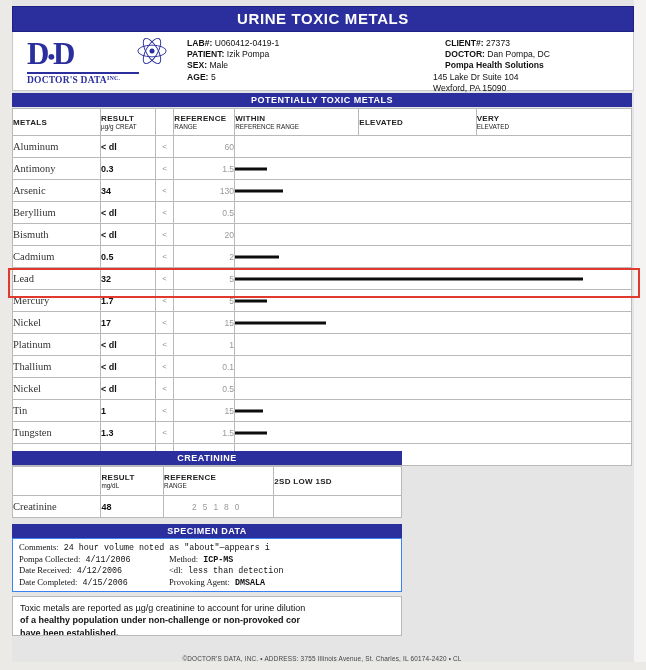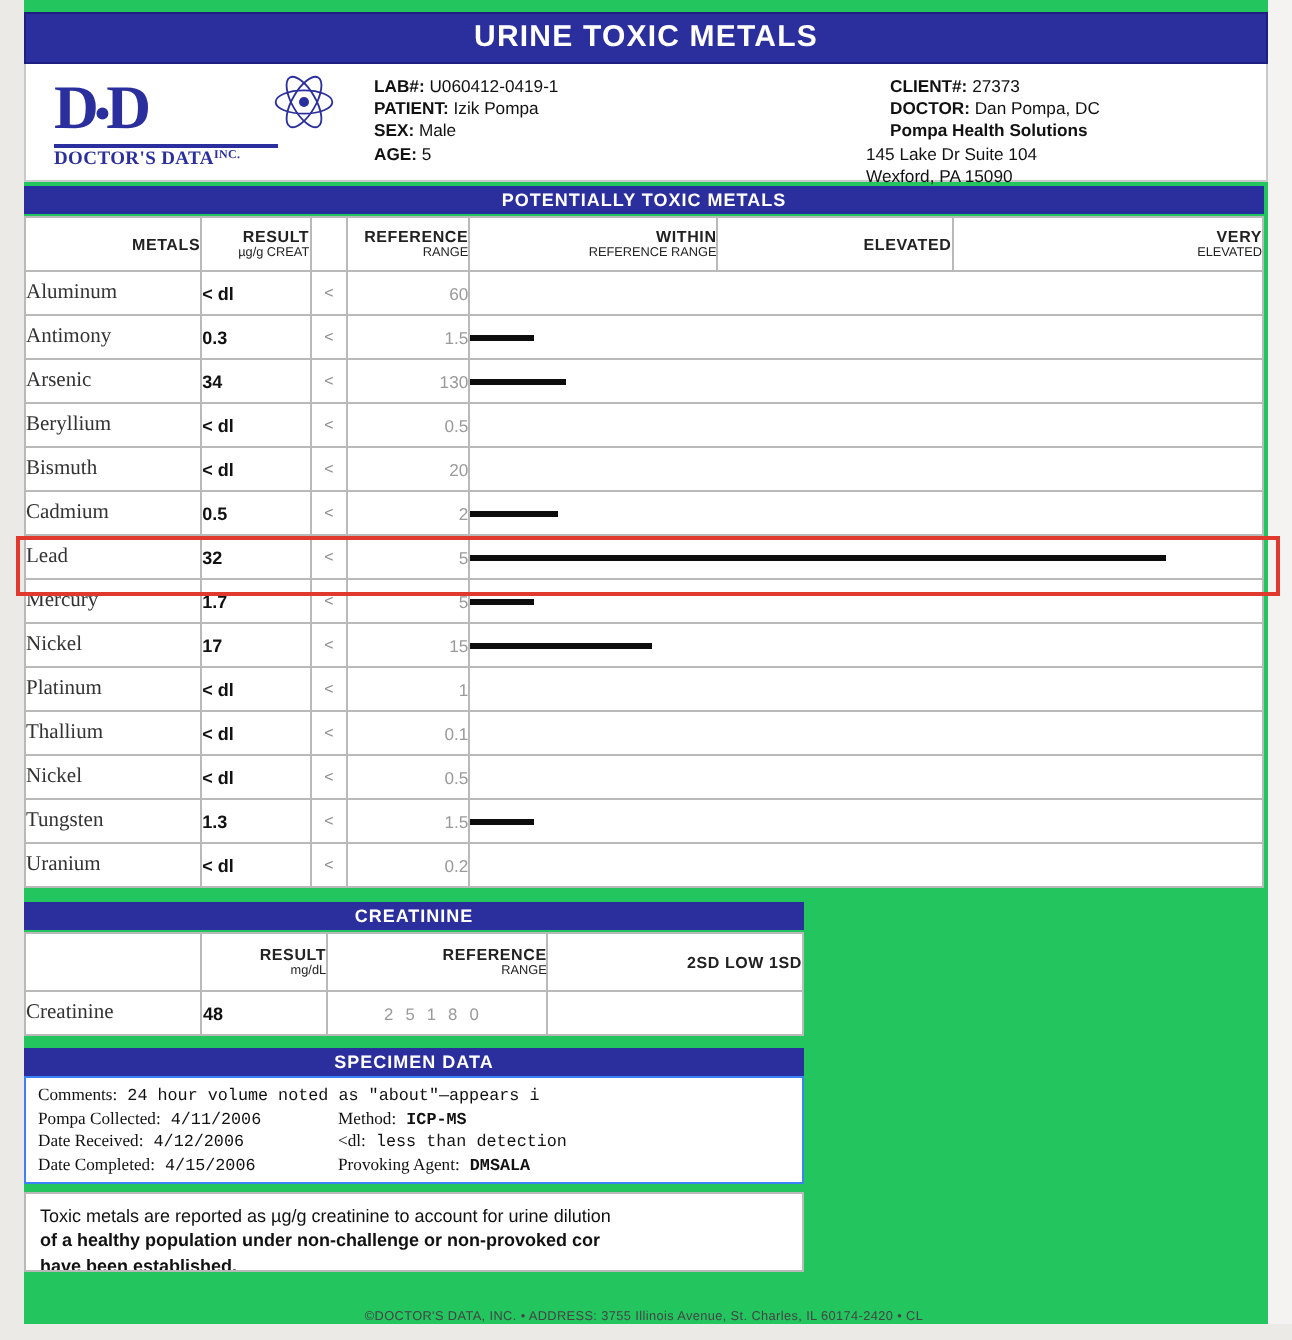--- a/index.html
+++ b/index.html
@@ -6,21 +6,21 @@
   body{
     width:646px;height:670px;
     background:#ffffff;
     font-family:"Liberation Sans", sans-serif;
     color:#1a1a2e;
     overflow:hidden;
   }
   .page{
     position:relative;
     width:646px;height:670px;
-    background:#22c55e;
+    background:#e5e5e5;
   }
   
   .title-bar{
     position:absolute;left:12px;top:6px;width:620px;height:24px;
     background:#2b2f9e;
     color:#ffffff;
     font-size:15px;font-weight:bold;letter-spacing:.6px;
     text-align:center;line-height:24px;
     border:1px solid #1d2080;
   }
@@ -64,21 +64,21 @@
   .band-ptm{position:absolute;left:12px;top:93px;width:620px;}
   
   .tbl{
     position:absolute;left:12px;top:108px;width:620px;
     border-collapse:collapse;
     background:#fff;
     font-size:9px;
   }
   .tbl td,.tbl th{border:1px solid #b9b9b9;padding:0;}
   .hdr-row td{
-    height:26px;text-align:right;vertical-align:middle;
+    height:26px;text-align:left;vertical-align:middle;
     font-size:8px;font-weight:bold;color:#222;letter-spacing:.3px;
     background:#fff;
   }
   .hdr-row .sm{font-size:6.4px;font-weight:normal;display:block;letter-spacing:0;}
   .c-metal{width:88px;}
   .c-result{width:54px;}
   .c-lt{width:18px;}
   .c-ref{width:60px;}
   .c-within{width:125px;}
   .c-elev{width:118px;}
@@ -291,20 +291,29 @@
           <td class="lt">&lt;</td>
           <td class="ref-val">0.1</td>
           <td class="bar-cell" colspan="3"></td>
         </tr>
         <tr class="data-row">
           <td class="metal-name">Nickel</td>
           <td class="result-val">&lt; dl</td>
           <td class="lt">&lt;</td>
           <td class="ref-val">0.5</td>
           <td class="bar-cell" colspan="3"></td>
+        </tr>
+        <tr class="data-row">
+          <td class="metal-name">Tin</td>
+          <td class="result-val">1</td>
+          <td class="lt">&lt;</td>
+          <td class="ref-val">15</td>
+          <td class="bar-cell" colspan="3">
+            <div class="bar" style="width: 7%;"></div>
+          </td>
         </tr>
         <tr class="data-row">
           <td class="metal-name">Tungsten</td>
           <td class="result-val">1.3</td>
           <td class="lt">&lt;</td>
           <td class="ref-val">1.5</td>
           <td class="bar-cell" colspan="3">
             <div class="bar" style="width: 8%;"></div>
           </td>
         </tr>

